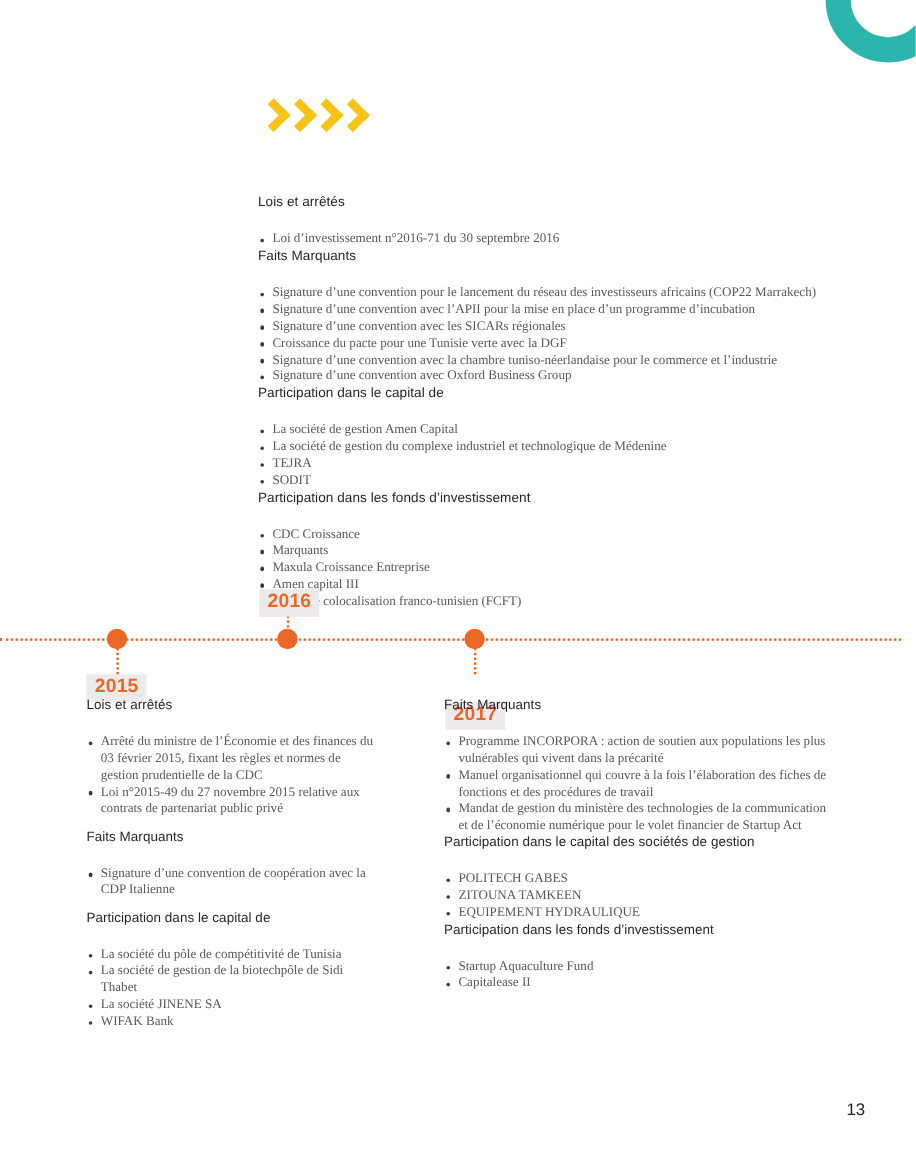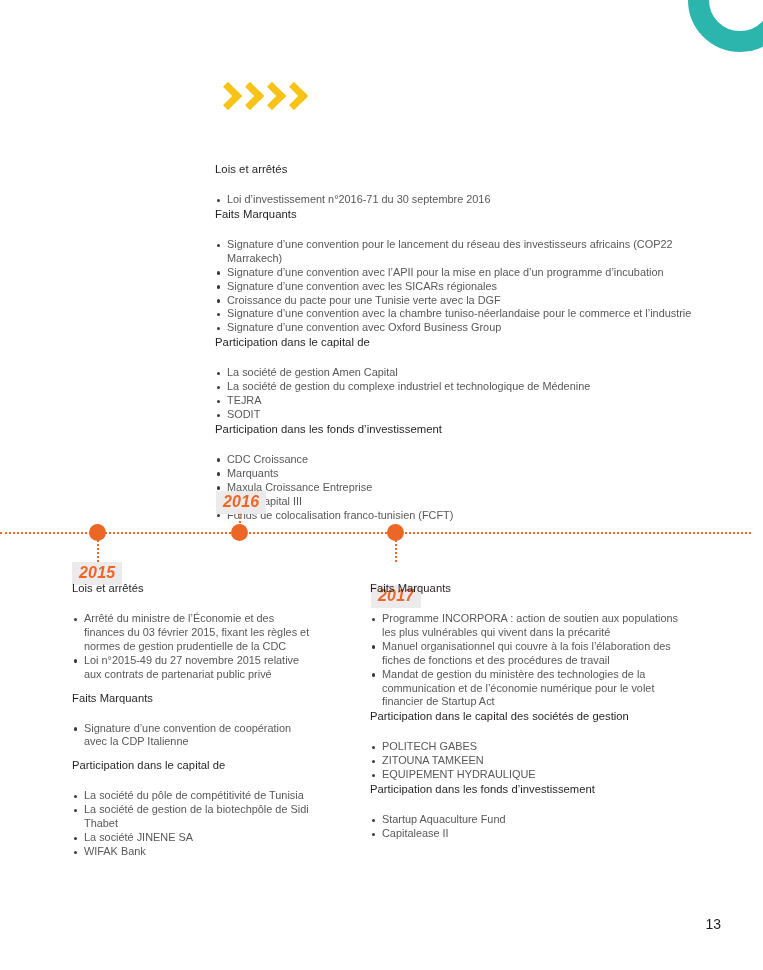--- a/index.html
+++ b/index.html
@@ -85,21 +85,20 @@
 
   .year-label {
     position: absolute;
     background: #eceaea;
     color: #ec6726;
     font-weight: bold;
     font-size: 16px;
     line-height: 20px;
     padding: 1px 7px 2px 7px;
     letter-spacing: 0.2px;
-    font-style: italic;
   }
   .year-label.y2016 { left: 216px; top: 491px; }
   .year-label.y2015 { left: 72px;  top: 562px; }
   .year-label.y2017 { left: 371px; top: 585px; }
 
   
   .block {
     position: absolute;
   }
   .block.b2016 { left: 215px; top: 162px; width: 478px; }
@@ -115,20 +114,21 @@
     letter-spacing: 0.05px;
   }
   .block.b2016 .sec-title { font-size: 11.3px; }
 
   .sec-title.spaced { margin-top: 9px; }
 
   ul.items {
     list-style: none;
     margin: 16px 0 0 0;
     padding: 0;
+    font-family: Liberation Serif, serif;
   }
   ul.items li {
     position: relative;
     padding-left: 12px;
     font-size: 10.9px;
     line-height: 13.9px;
     color: #58585a;
     margin: 0;
   }
   ul.items li::before {

